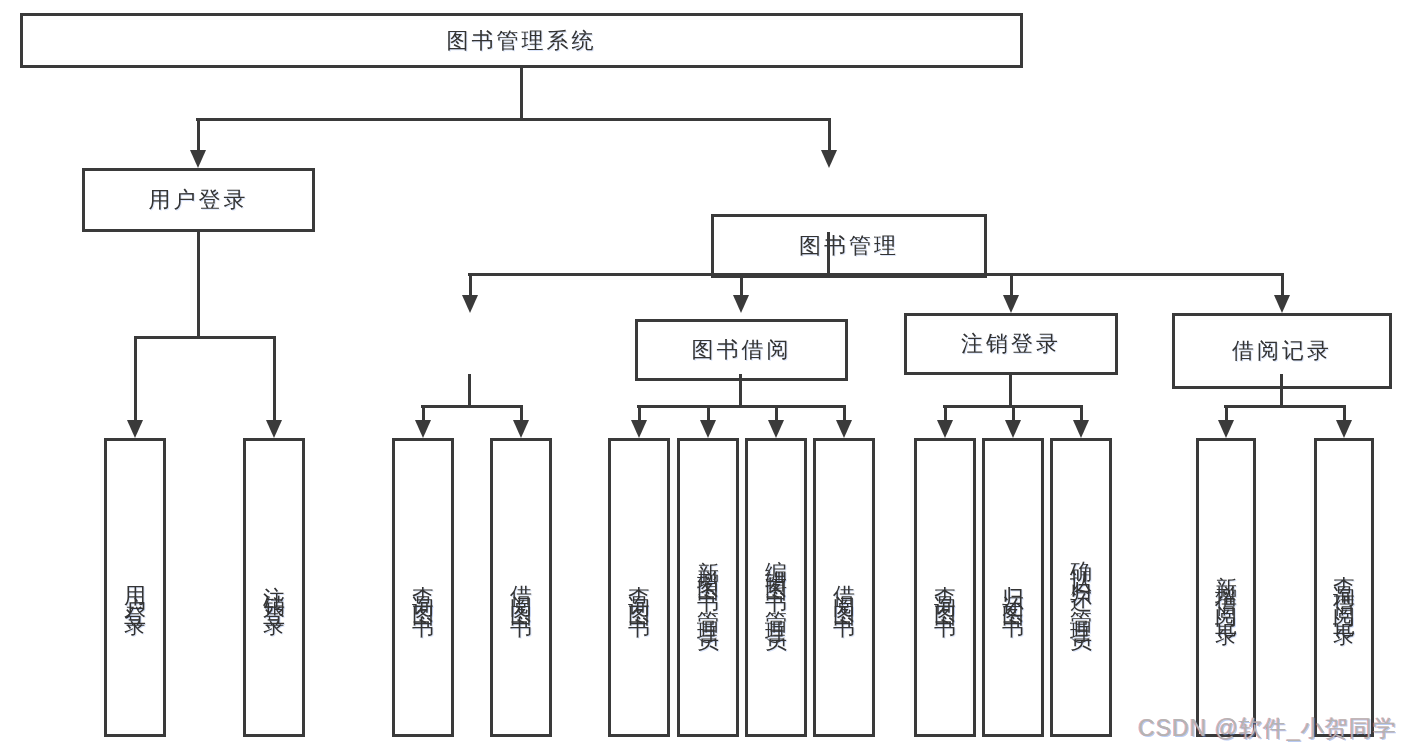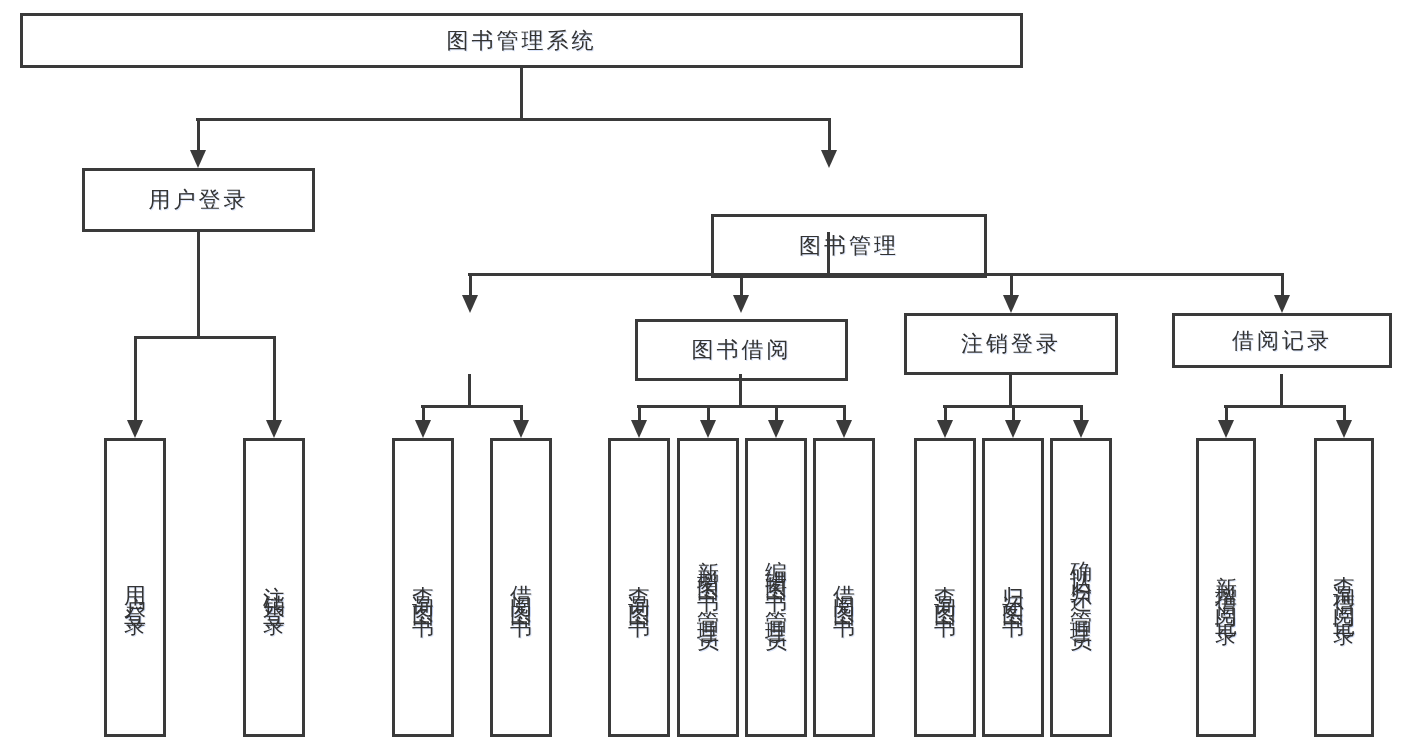--- a/index.html
+++ b/index.html
@@ -69,21 +69,21 @@
   <div class="box" style="left:711px; top:168px; width:276px; height:64px;margin-top:46px;">
     <span>图书管理</span>
   </div>
 
   <div class="box" style="left:635px; top:313px; width:213px; height:62px;margin-top:6px;">
     <span>图书借阅</span>
   </div>
   <div class="box" style="left:904px; top:313px; width:214px; height:62px;">
     <span>注销登录</span>
   </div>
-  <div class="box" style="left:1172px; top:313px; width:220px; height:55px;">
+  <div class="box" style="left:1172px; top:313px; width:220px; height:76px;">
     <span>借阅记录</span>
   </div>
 
   <div class="box leaf" style="left:104px; top:438px; width:62px; height:299px;">
     <span class="vtext">用户登录</span>
   </div>
   <div class="box leaf" style="left:243px; top:438px; width:62px; height:299px;">
     <span class="vtext">注销登录</span>
   </div>
   <div class="box leaf" style="left:392px; top:438px; width:62px; height:299px;">
@@ -172,14 +172,15 @@
   <div class="vline" style="left:1080px; top:405px; height:17px;"></div>
   <div class="arrowhead" style="left:1073px; top:420px;"></div>
 
   <div class="vline" style="left:1280px; top:374px; height:31px;"></div>
   <div class="hline" style="left:1224px; top:405px; width:122px;"></div>
   <div class="vline" style="left:1225px; top:405px; height:17px;"></div>
   <div class="arrowhead" style="left:1218px; top:420px;"></div>
   <div class="vline" style="left:1343px; top:405px; height:17px;"></div>
   <div class="arrowhead" style="left:1336px; top:420px;"></div>
 
+  <div class="watermark">CSDN @软件_小贺同学</div>
 
 </div>
 
 </body></html>

